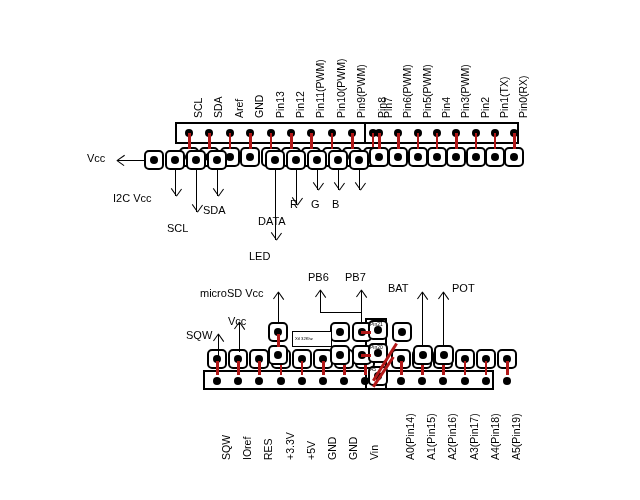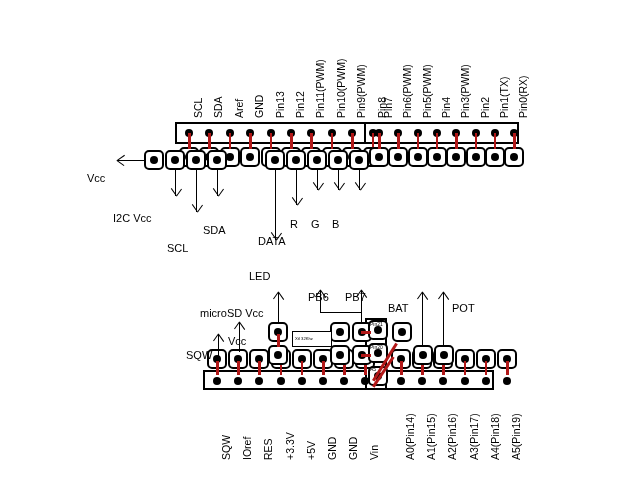--- a/index.html
+++ b/index.html
@@ -39,21 +39,21 @@
 
   
   .wire{position:absolute;background:#000;}
   .wv{width:1.3px;}
   .wh{height:1.3px;}
 
   
   .vh{position:absolute;width:9px;height:1.3px;background:#000;transform-origin:0 0;}
 
   
-  .lbl{position:absolute;font-size:11px;line-height:11px;white-space:nowrap;color:#000;margin-top:20px;}
+  .lbl{position:absolute;font-size:11px;line-height:11px;white-space:nowrap;color:#000;}
   .vlbl{
     position:absolute;font-size:10.5px;line-height:10.5px;white-space:nowrap;color:#000;
     transform-origin:0 0;transform:rotate(-90deg);
   }
   .tiny{position:absolute;font-size:4.2px;line-height:4.2px;white-space:nowrap;color:#000;}
   .xlbl{position:absolute;font-size:5px;line-height:5px;white-space:nowrap;color:#000;}
   .box-thin{position:absolute;border:1.3px solid #000;box-sizing:border-box;background:#fff;}
 </style>
 </head>
 <body>

